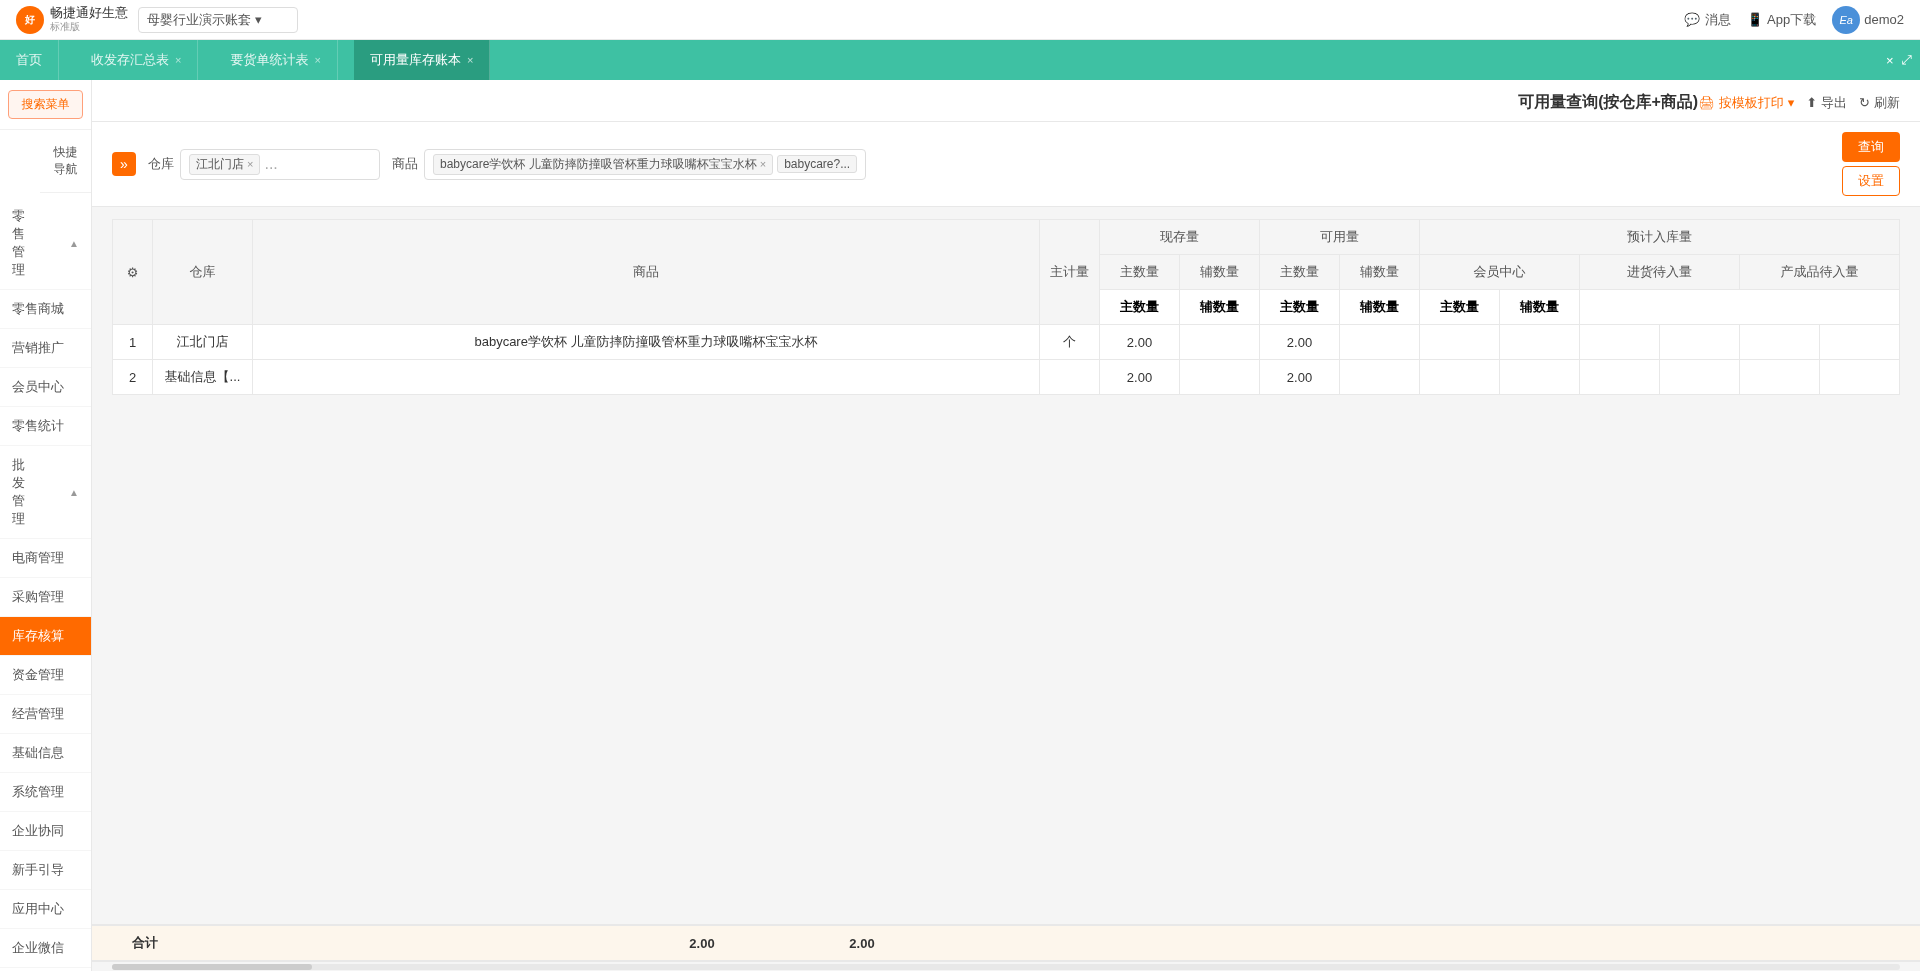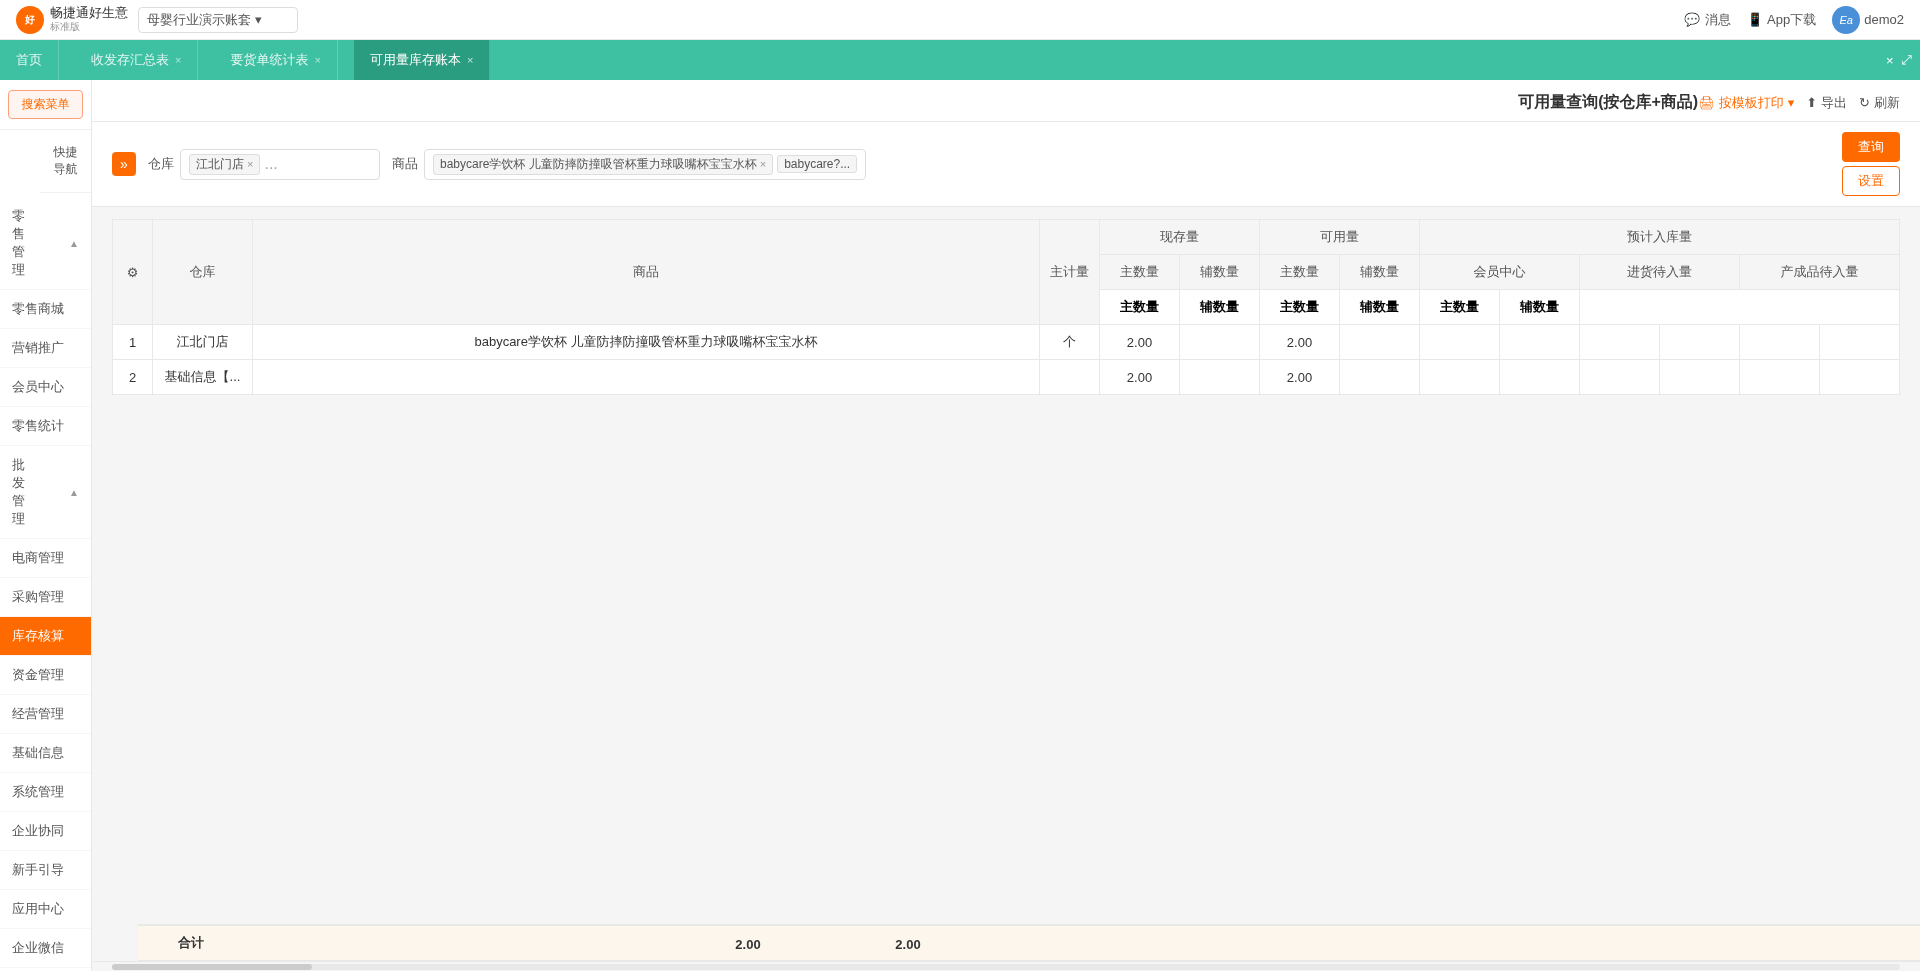--- a/index.html
+++ b/index.html
@@ -171,25 +171,24 @@
     .col-warehouse { width: 100px; text-align: left; }
     .col-product { text-align: left; }
     .col-unit { width: 60px; }
     .col-num { width: 80px; }
 
     
     .table-footer {
       background: #fdf6ec;
       border-top: 2px solid #e8e8e8;
       display: flex;
-      align-items: flex-end;
+      align-items: center;
       padding: 8px 20px;
       flex-shrink: 0;
       border-bottom: 1px solid #e8e8e8;
-      margin-left: 46px;
     }
     .footer-total-label { font-weight: bold; color: #333; width: 550px; padding-left: 20px; }
     .footer-total-val { width: 80px; text-align: center; font-weight: bold; color: #333; }
 
     
     .scroll-bar-area {
       height: 10px;
       background: #f5f5f5;
       border-top: 1px solid #e8e8e8;
       flex-shrink: 0;

